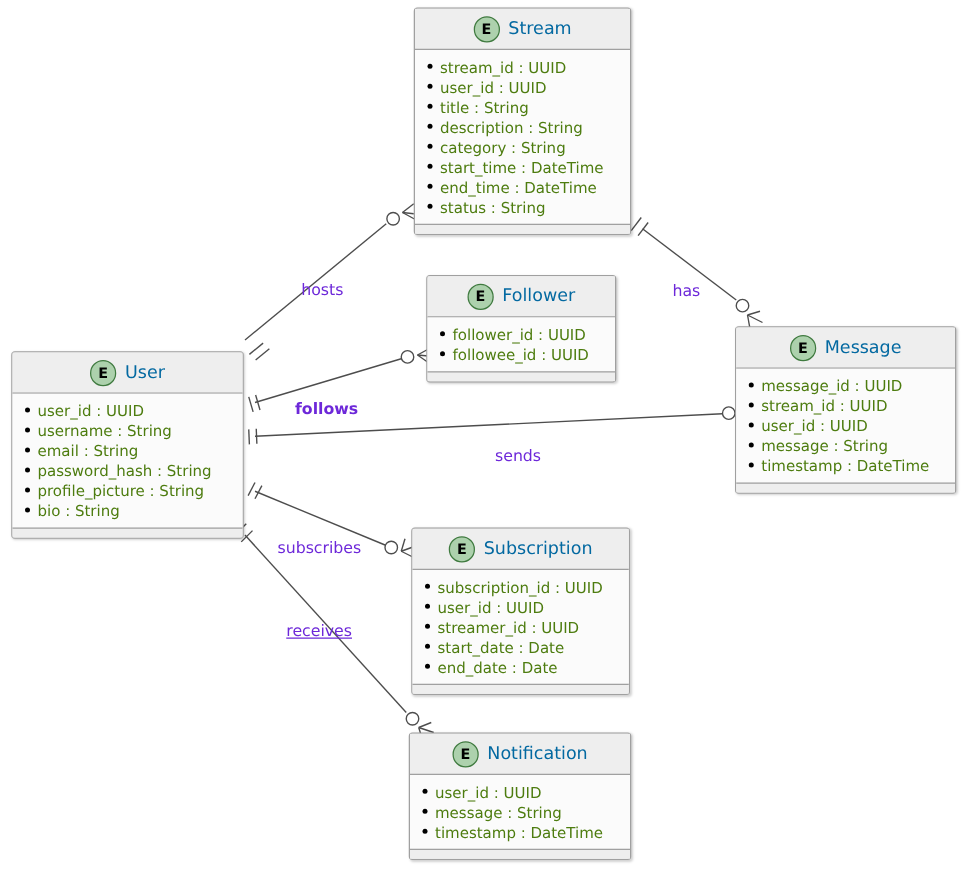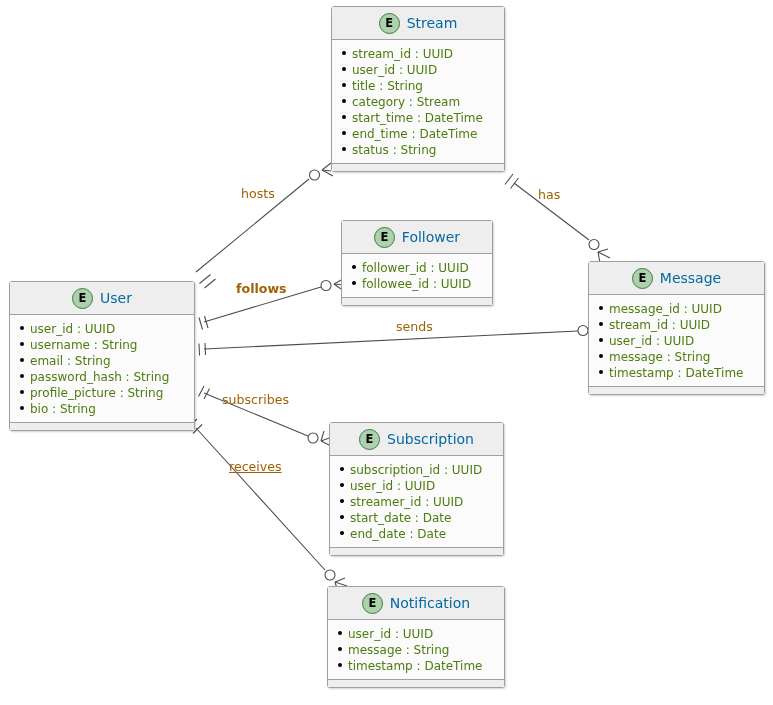--- a/index.html
+++ b/index.html
@@ -85,22 +85,23 @@
   }
   .entity-footer {
     box-sizing: border-box;
     height: 8px;
     border-top: 1px solid #a0a0a0;
     background: #eeeeee;
   }
   .edge-label {
     position: absolute;
     font-size: 12.6px;
-    color: #a16207;
+    color: #6d28d9;
     white-space: nowrap;
+    margin-top: 38px;
   }
 </style>
 </head>
 <body>
 
 <div id="canvas">
 
   <svg id="edge-layer" width="773" height="705" viewBox="0 0 773 705">
     <g stroke="#4d4d4d" stroke-width="1.1" fill="none">
 
@@ -198,21 +199,25 @@
       <div class="attr">
           <span class="attr-dot"></span>
           <span>user_id : UUID</span>
         </div>
       <div class="attr">
           <span class="attr-dot"></span>
           <span>title : String</span>
         </div>
       <div class="attr">
           <span class="attr-dot"></span>
-          <span>category : Stream</span>
+          <span>description : String</span>
+        </div>
+      <div class="attr">
+          <span class="attr-dot"></span>
+          <span>category : String</span>
         </div>
       <div class="attr">
           <span class="attr-dot"></span>
           <span>start_time : DateTime</span>
         </div>
       <div class="attr">
           <span class="attr-dot"></span>
           <span>end_time : DateTime</span>
         </div>
       <div class="attr">

